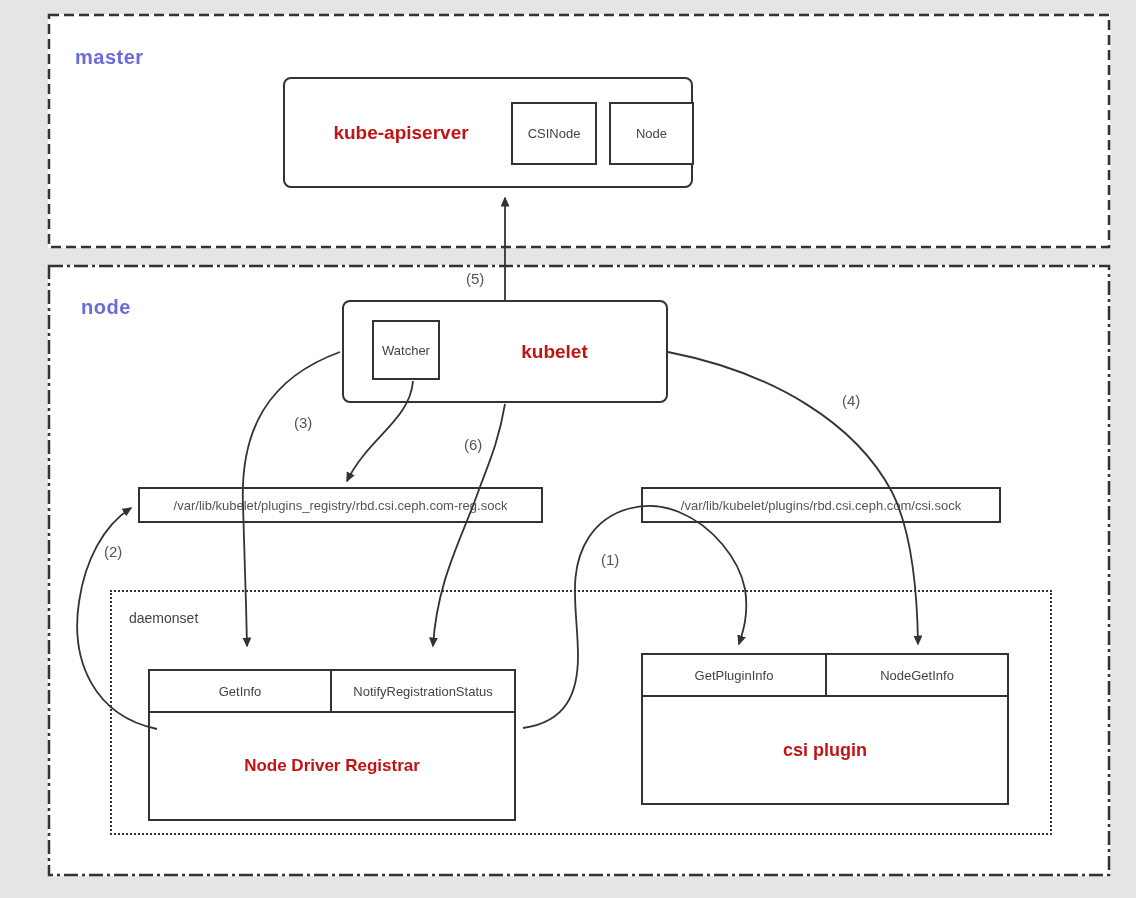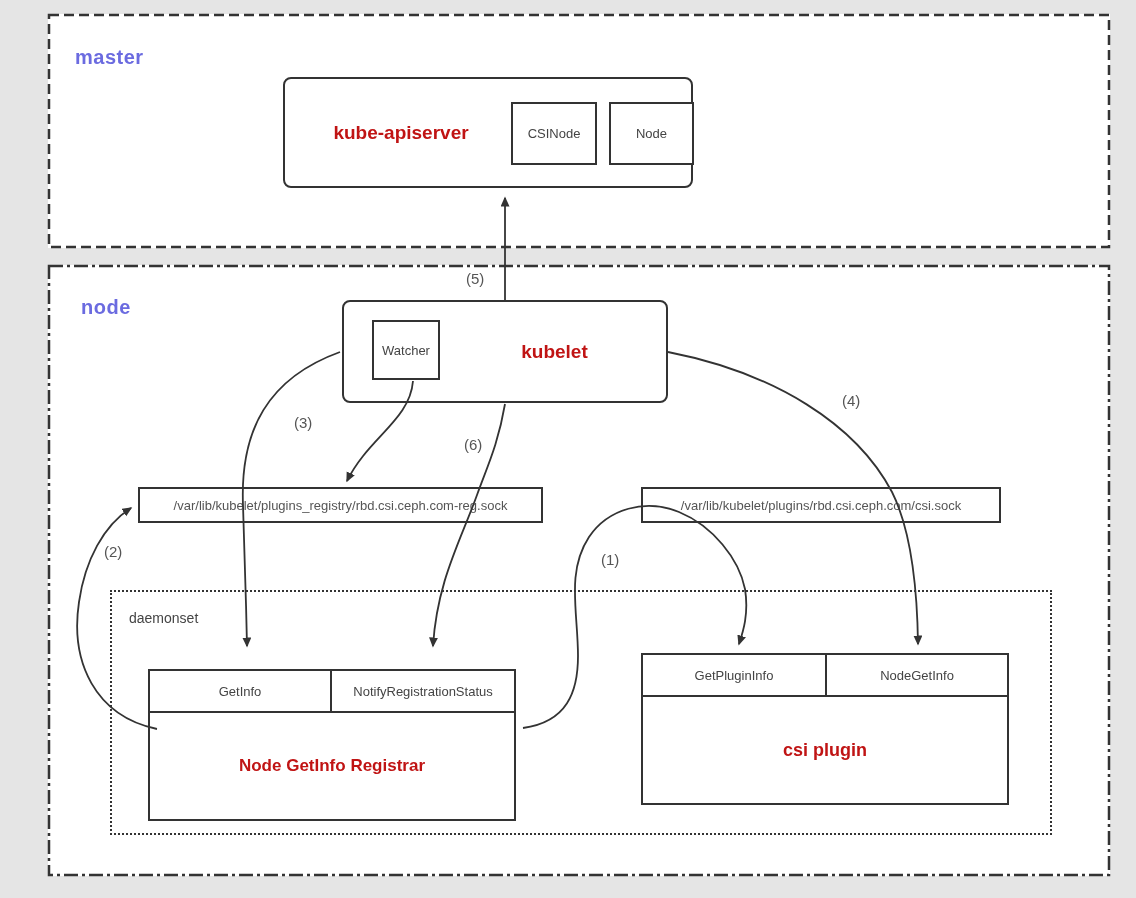--- a/index.html
+++ b/index.html
@@ -53,21 +53,21 @@
 
   <div class="dotted-box" style="left:110px;top:590px;width:942px;height:245px;z-index:4;">
     <div class="abs" style="left:17px;top:18px;font-size:14px;color:#444;">daemonset</div>
   </div>
 
   <div class="table-box" style="left:148px;top:653px;width:368px;height:152px;z-index:5;margin-top:16px;">
     <div class="table-header">
       <div class="table-cell cell-divider" style="flex:0 0 180px;">GetInfo</div>
       <div class="table-cell">NotifyRegistrationStatus</div>
     </div>
-    <div class="table-body red-title" style="font-size:17px;">Node GetInfo Registrar</div>
+    <div class="table-body red-title" style="font-size:17px;">Node Driver Registrar</div>
   </div>
 
   <div class="table-box" style="left:641px;top:653px;width:368px;height:152px;z-index:5;">
     <div class="table-header">
       <div class="table-cell cell-divider" style="flex:0 0 182px;text-align:right;">GetPluginInfo</div>
       <div class="table-cell">NodeGetInfo</div>
     </div>
     <div class="table-body red-title" style="font-size:18px;border-radius:29px;">csi plugin</div>
   </div>
 

